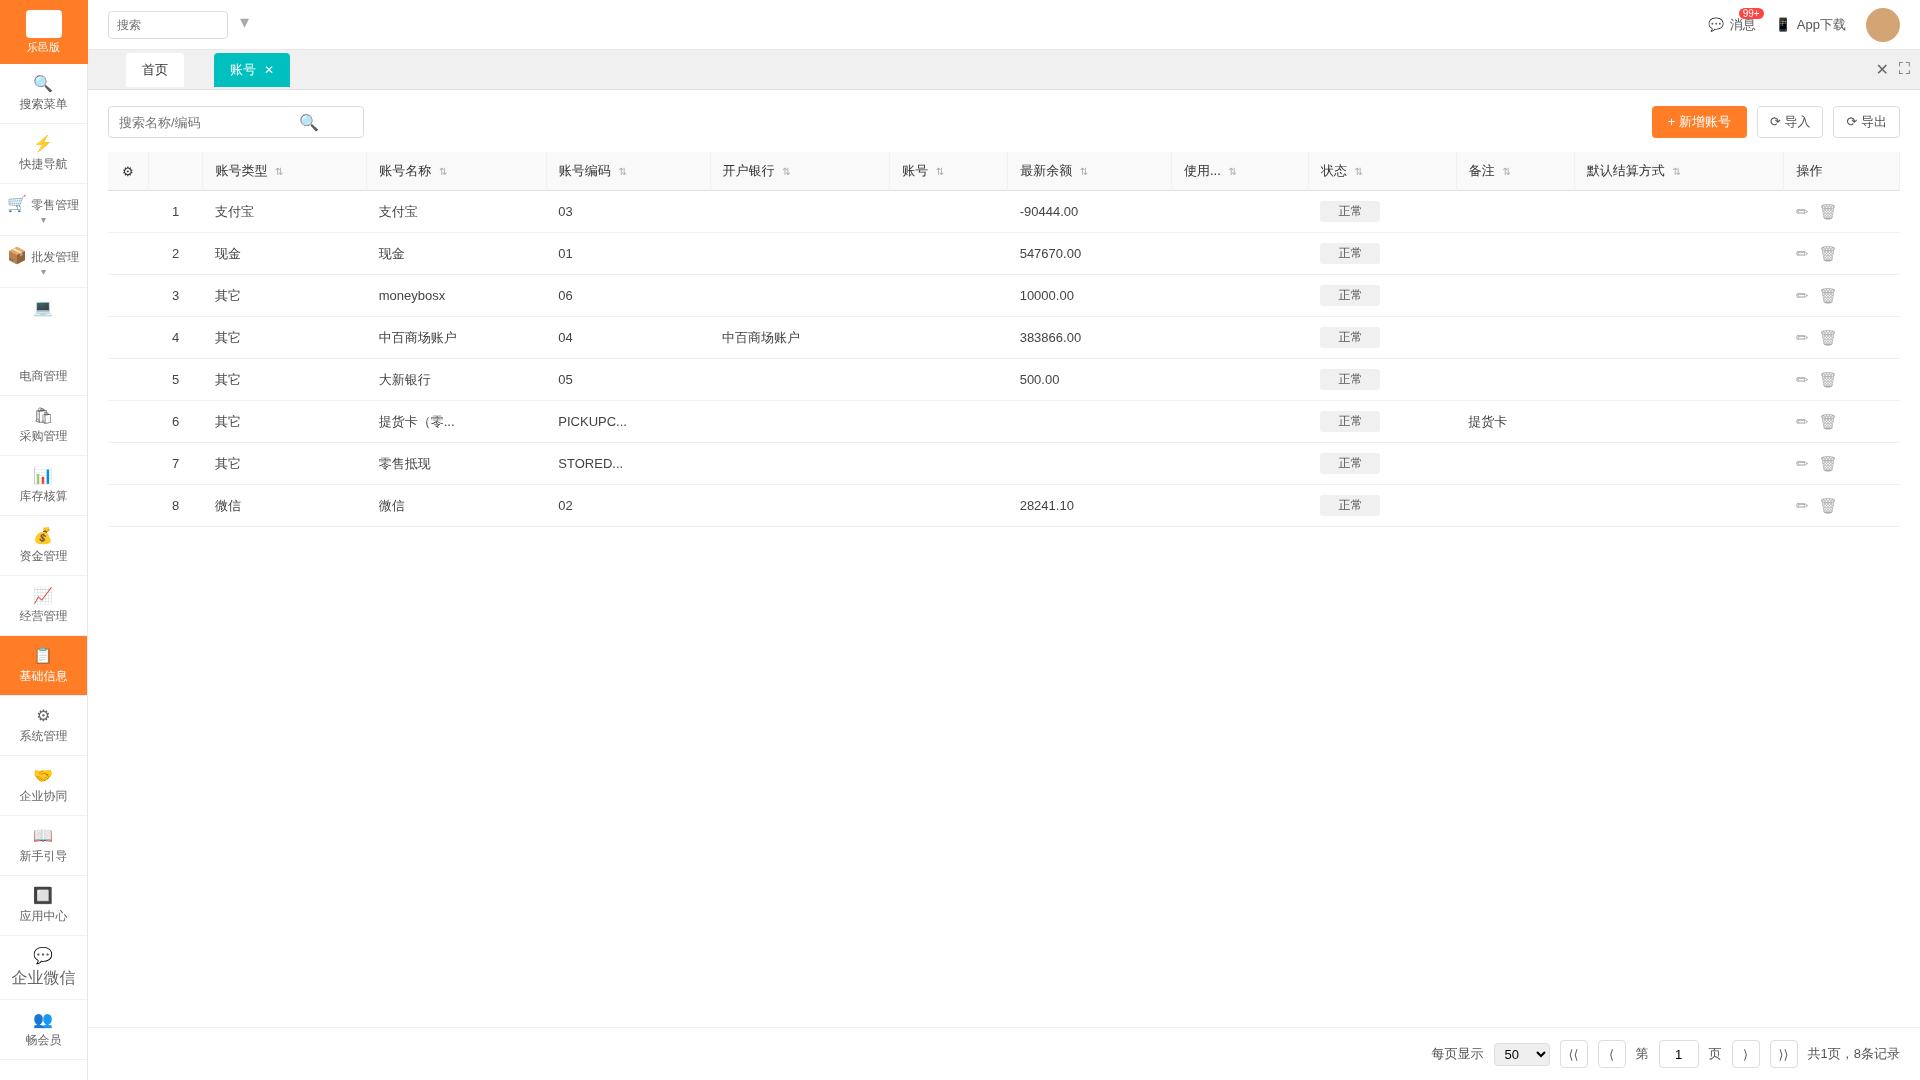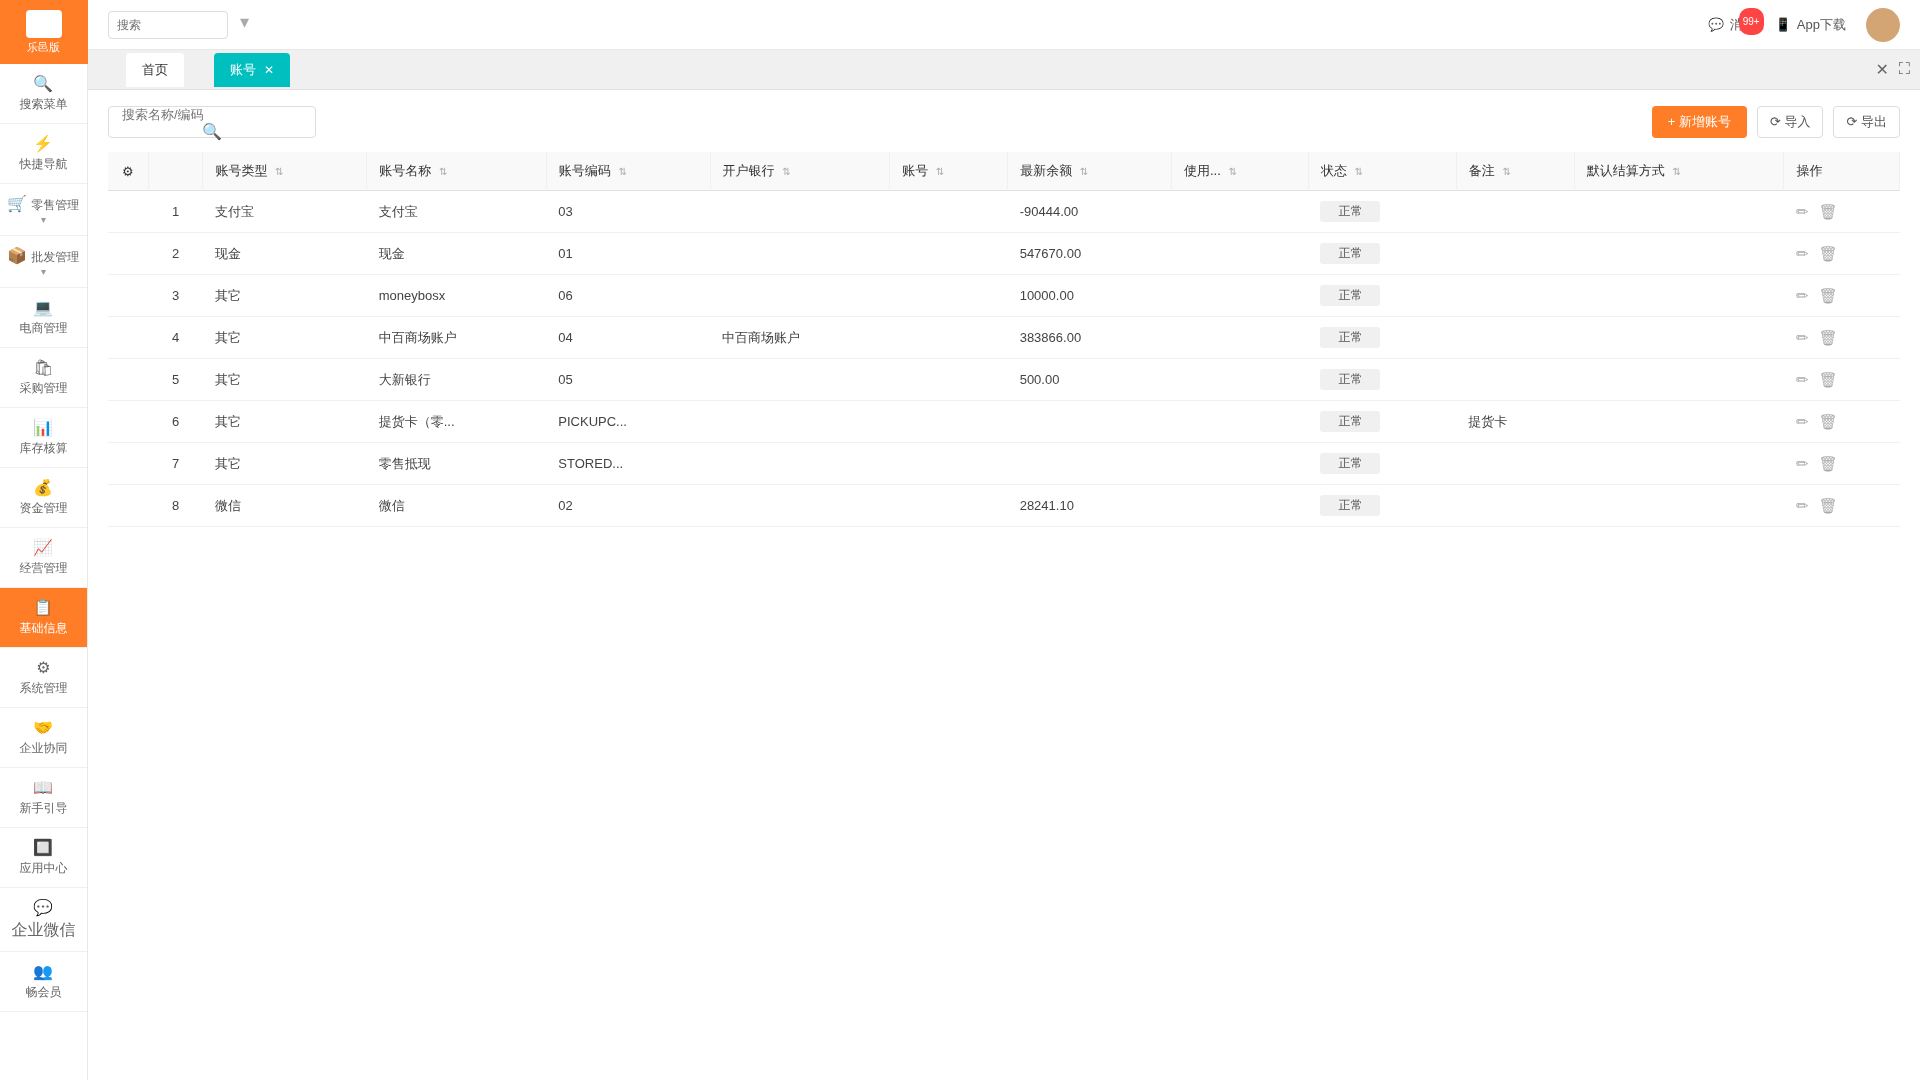--- a/index.html
+++ b/index.html
@@ -76,21 +76,21 @@
       width: 120px;
       height: 28px;
       border: 1px solid #ddd;
       border-radius: 4px;
       padding: 0 8px;
       font-size: 12px;
       color: #999;
     }
     .top-header-right { display: flex; align-items: center; gap: 20px; }
     .header-action { display: flex; align-items: center; gap: 5px; font-size: 13px; color: #555; cursor: pointer; position: relative; }
-    .badge { position: absolute; top: -8px; right: -8px; background: #ff4444; color: #fff; border-radius: 10px; font-size: 10px; padding: 8px 4px; margin-left: 35px; }
+    .badge { position: absolute; top: -8px; right: -8px; background: #ff4444; color: #fff; border-radius: 10px; font-size: 10px; padding: 0 4px; margin-left: 35px; }
     .avatar { width: 34px; height: 34px; border-radius: 50%; background: #d4a574; }
 
     
     .tab-bar {
       width: 100%;
       height: 40px;
       background: #f0f0f0;
       display: flex;
       align-items: center;
       padding: 0 10px;
@@ -131,22 +131,21 @@
       justify-content: space-between;
       margin-bottom: 14px;
     }
     .search-box {
       display: flex;
       align-items: center;
       border: 1px solid #ddd;
       border-radius: 4px;
       padding: 0 10px;
       height: 32px;
-      width: 208px;
-      flex-direction: column;
+      width: 256px;
     }
     .search-box input {
       border: none;
       outline: none;
       font-size: 13px;
       color: #666;
       width: 180px;
       background: transparent;
     }
     .toolbar-actions { display: flex; align-items: center; gap: 10px; }
@@ -277,21 +276,21 @@
       </div>
       <div class="sidebar-nav-item">
         <div class="nav-content">
           <span class="nav-icon">📦</span>
           <span style="font-size:12px;">批发管理</span>
         </div>
         <span class="arrow-down">▾</span>
       </div>
       <div class="sidebar-nav-item">
         <span class="nav-icon">💻</span>
-        <span style="font-size:12px;">电商管理</span>
+        <span style="font-size:12px;margin-top:48px;">电商管理</span>
       </div>
       <div class="sidebar-nav-item">
         <span class="nav-icon">🛍</span>
         <span style="font-size:12px;">采购管理</span>
       </div>
       <div class="sidebar-nav-item">
         <span class="nav-icon">📊</span>
         <span style="font-size:12px;">库存核算</span>
       </div>
       <div class="sidebar-nav-item">
@@ -558,13 +557,29 @@
         <div class="action-icons">
           <span class="action-icon" title="编辑">✏</span>
           <span class="action-icon" title="删除">🗑</span>
         </div>
       </td>
     </tr>
         </tbody>
     </table>
   </div>
 
+  <div class="pagination-bar">
+    <span>每页显示</span>
+    <select class="page-size-select">
+      <option>50</option>
+      <option>100</option>
+      <option>200</option>
+    </select>
+    <button class="page-btn">⟨⟨</button>
+    <button class="page-btn">⟨</button>
+    <span>第</span>
+    <input type="text" class="page-input" value="1" style="">
+    <span>页</span>
+    <button class="page-btn">⟩</button>
+    <button class="page-btn">⟩⟩</button>
+    <span>共1页，8条记录</span>
+  </div>
 </div>
 
 </body></html>

